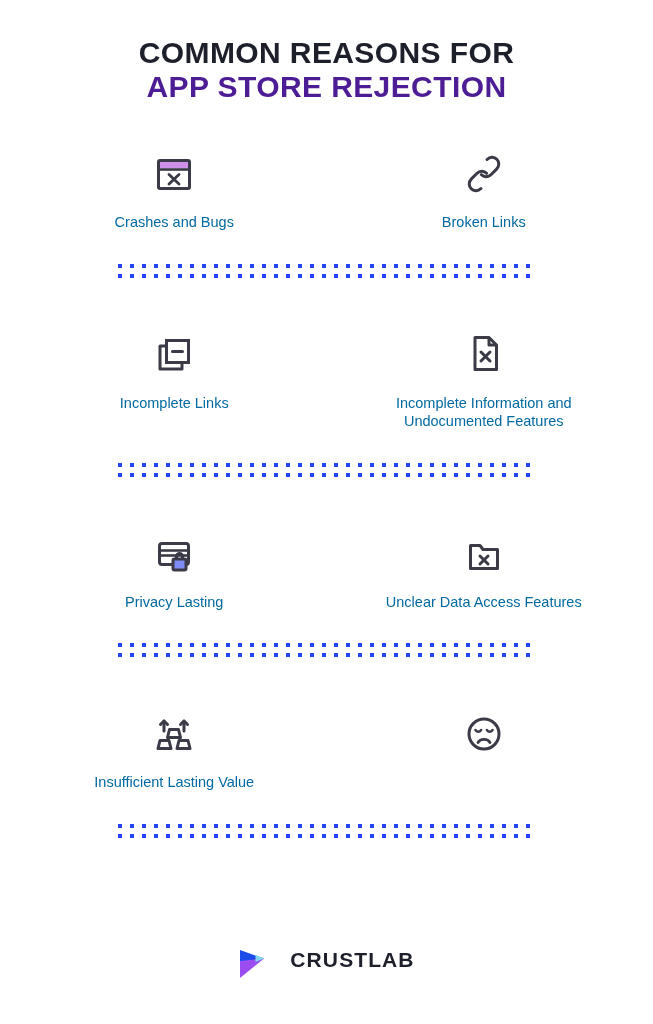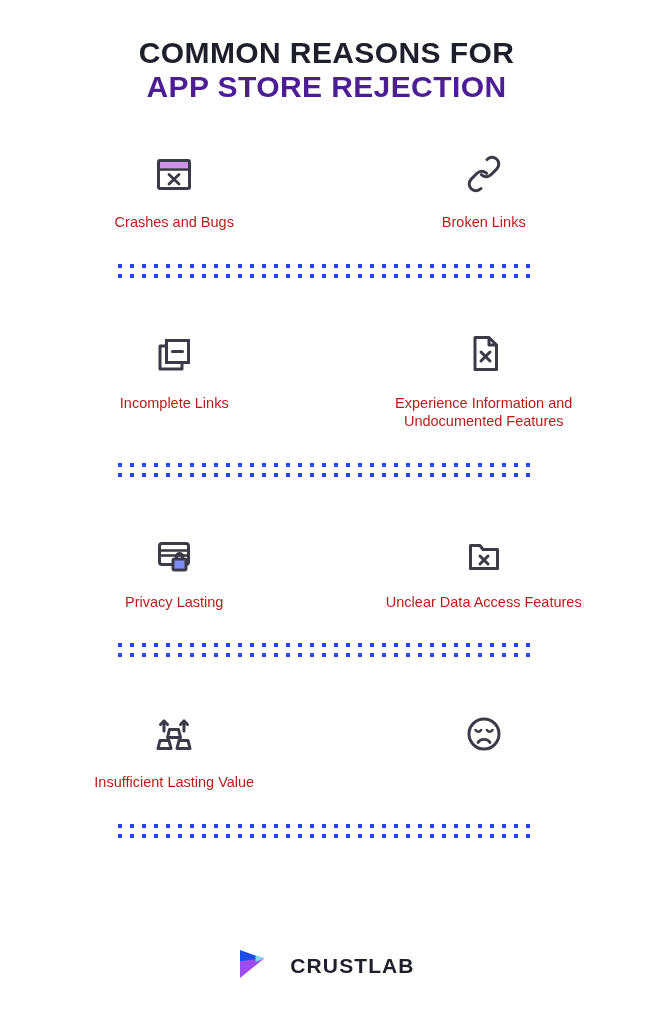--- a/index.html
+++ b/index.html
@@ -63,21 +63,21 @@
     align-items: flex-end;
     justify-content: center;
   }
   .icon-box svg { display: block; }
 
   .cell-label {
     margin-top: 18px;
     font-size: 14.5px;
     line-height: 1.28;
     text-align: center;
-    color: #b91c1c;
+    color: #0369a1;
     max-width: 210px;
   }
 
   
   .divider {
     margin: 0 auto;
     width: 418px;
     height: 14px;
     position: relative;
   }
@@ -93,21 +93,21 @@
   .sp-row-1 { height: 32px; }
   .sp-row-2 { height: 48px; }
 
   
   .footer {
     position: absolute;
     left: 0;
     right: 0;
     bottom: 40px;
     display: flex;
-    align-items: center;
+    align-items: flex-start;
     justify-content: center;
     gap: 18px;
   }
   .logo-mark { display: block; }
   .logo-text {
     font-size: 21px;
     font-weight: bold;
     letter-spacing: 1.1px;
     color: #1d1f2b;
   }
@@ -172,21 +172,21 @@
 
       <div class="cell cell-right">
         <div class="icon-box">
           <svg width="40" height="44" viewBox="0 0 40 44">
             <path d="M11 5.5 H25 L32.5 13 V37.5 H11 Z" fill="#ffffff" stroke="#3a3b47" stroke-width="3" stroke-linejoin="round"></path>
             <path d="M25 5.5 V13 H32.5" fill="none" stroke="#3a3b47" stroke-width="3" stroke-linejoin="round"></path>
             <line x1="17" y1="20" x2="26" y2="29" stroke="#3a3b47" stroke-width="3" stroke-linecap="round"></line>
             <line x1="26" y1="20" x2="17" y2="29" stroke="#3a3b47" stroke-width="3" stroke-linecap="round"></line>
           </svg>
         </div>
-        <div class="cell-label">Experience Information and Undocumented Features</div>
+        <div class="cell-label">Incomplete Information and Undocumented Features</div>
       </div>
     </div>
 
     <div class="sp-row-1"></div>
     <div class="divider">
       <div class="dot-row"></div>
       <div class="dot-row dot-row-2"></div>
     </div>
     <div class="sp-row-2"></div>
 

